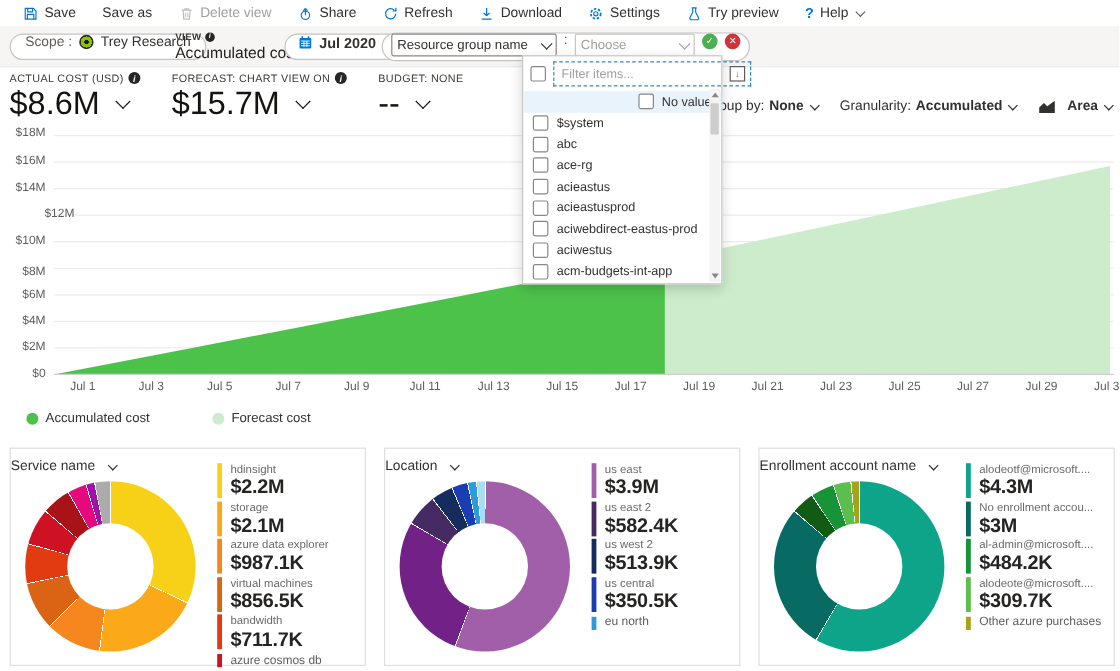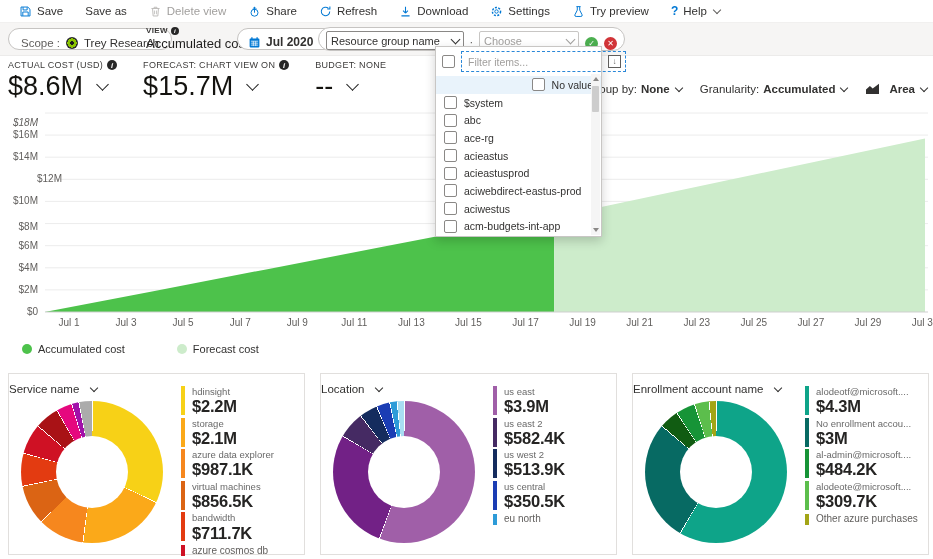--- a/index.html
+++ b/index.html
@@ -14,21 +14,21 @@
   .tb-item{display:flex;align-items:center;gap:5px;border:0;background:none;font-size:11.5px;color:#323130;
     padding:0 11px;height:22px;font-family:inherit;cursor:pointer;}
   .tb-item.disabled{color:#a19f9d;}
   .tbi{width:13px;height:13px;color:#0078d4;flex:none;}
   .tb-item.disabled .tbi{color:#bdbbb9;}
   .help-q{color:#0078d4;font-weight:700;font-size:12px;}
   .help-q::after{content:"?";}
   .tb-item .chev{width:5px;height:5px;color:#605e5c;margin-left:2px;}
   
   .scopebar{position:absolute;top:23px;left:0;width:933px;height:33px;background:#f6f5f4;border-bottom:1px solid #ecebea;box-sizing:border-box;}
-  .pill{position:absolute;background:#fff;border:1px solid #c6c4c2;border-radius:12px;display:flex;align-items:flex-end;
+  .pill{position:absolute;background:#fff;border:1px solid #c6c4c2;border-radius:12px;display:flex;align-items:flex-start;
     font-size:11.5px;color:#323130;box-sizing:border-box;}
   .scope-pill{left:8px;top:5px;height:22px;padding:0 12px;gap:6px;}
   .scope-label{color:#605e5c;}
   .scope-ico{width:12px;height:12px;border-radius:50%;flex:none;
     background:radial-gradient(circle at center,#1b1b1b 0 1.8px,#8ac400 1.8px 4.6px,#2b2b2b 4.6px 6px);}
   .view-block{position:absolute;left:146px;top:3px;cursor:pointer;}
   .view-cap{font-size:8px;color:#3b3a39;font-weight:700;display:flex;align-items:center;gap:3px;letter-spacing:.4px;}
   .view-val{font-size:13px;color:#201f1e;display:flex;align-items:center;gap:4px;margin-top:1px;}
   .info{width:10px;height:10px;border-radius:50%;background:#262626;color:#fff;display:inline-flex;align-items:center;
     justify-content:center;font-size:7.5px;font-weight:700;font-style:italic;flex:none;}
@@ -291,21 +291,21 @@
         <line x1="45" y1="118.6" x2="928" y2="118.6" stroke="#ececec" stroke-width="1"></line>
         <line x1="45" y1="96.4" x2="928" y2="96.4" stroke="#ececec" stroke-width="1"></line>
         <line x1="45" y1="74.3" x2="928" y2="74.3" stroke="#ececec" stroke-width="1"></line>
         <line x1="45" y1="52.2" x2="928" y2="52.2" stroke="#ececec" stroke-width="1"></line>
         <line x1="45" y1="30.1" x2="928" y2="30.1" stroke="#ececec" stroke-width="1"></line>
         <line x1="45" y1="8.0" x2="928" y2="8.0" stroke="#ececec" stroke-width="1"></line>
         <polygon points="44.7,207.0 154.6,186.0 268.7,163.9 382.9,141.8 497.0,119.7 554.1,111.9 554.1,207 44.7,207" fill="#4dc24b"></polygon>
         <polygon points="554.1,111.9 925.0,33.4 925.0,207 554.1,207" fill="#cdeccb"></polygon>
         <line x1="45" y1="207" x2="928" y2="207" stroke="#cfcfcf" stroke-width="1"></line>
       </svg>
-      <div class="ylab" style="top: 12px; font-style: italic;">$18M</div>
+      <div class="ylab" style="top: 0;">$18M</div>
       <div class="ylab" style="top: 24.1111px;">$16M</div>
       <div class="ylab" style="top: 46.2222px;">$14M</div>
       <div class="ylab" style="top: 68.3333px; padding-left: 24px;">$12M</div>
       <div class="ylab" style="top: 90.4444px;">$10M</div>
       <div class="ylab" style="top: 116px;">$8M</div>
       <div class="ylab" style="top: 134.667px;">$6M</div>
       <div class="ylab" style="top: 156.778px;">$4M</div>
       <div class="ylab" style="top: 178.889px;">$2M</div>
       <div class="ylab" style="top: 201px;">$0</div>
       <div class="xlab" style="left: 44px;">Jul 1</div>

